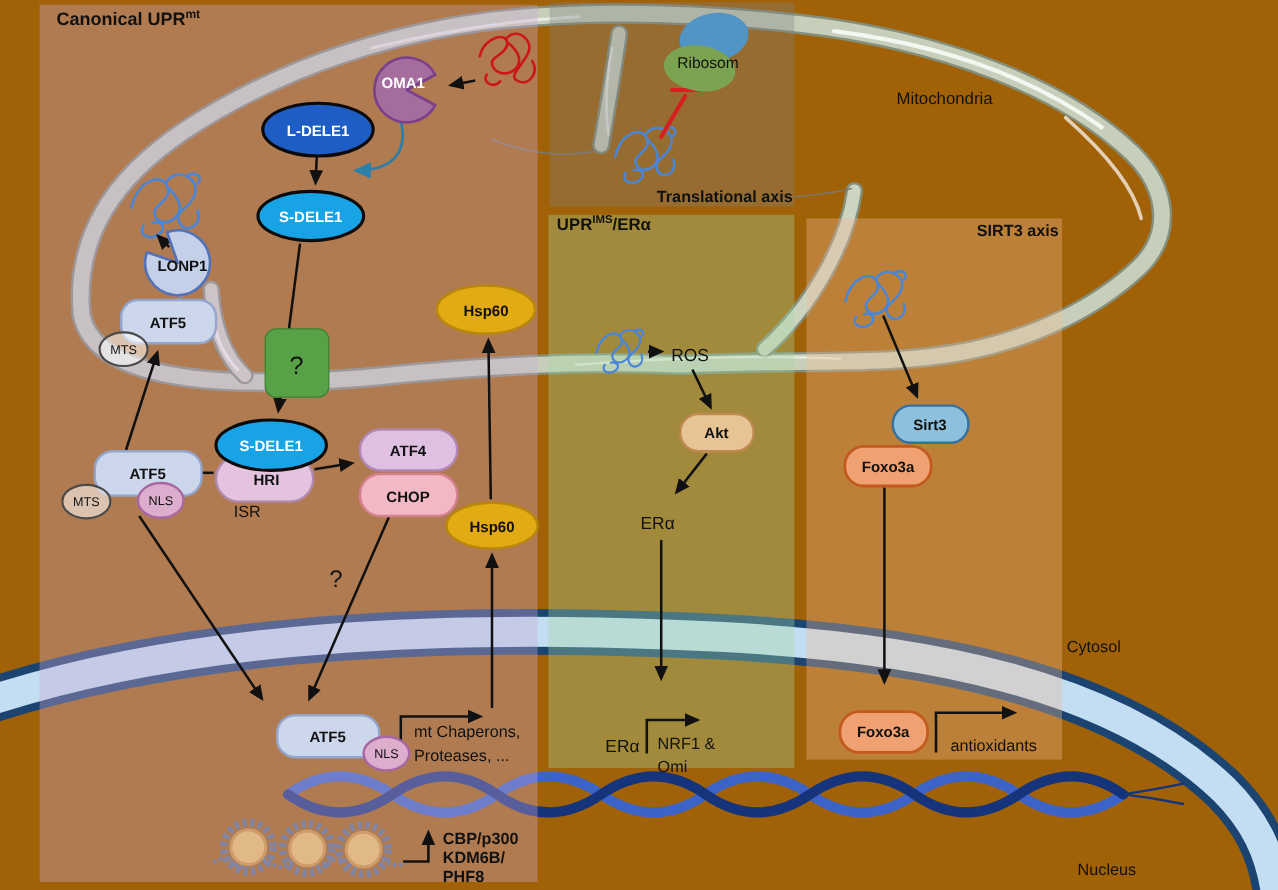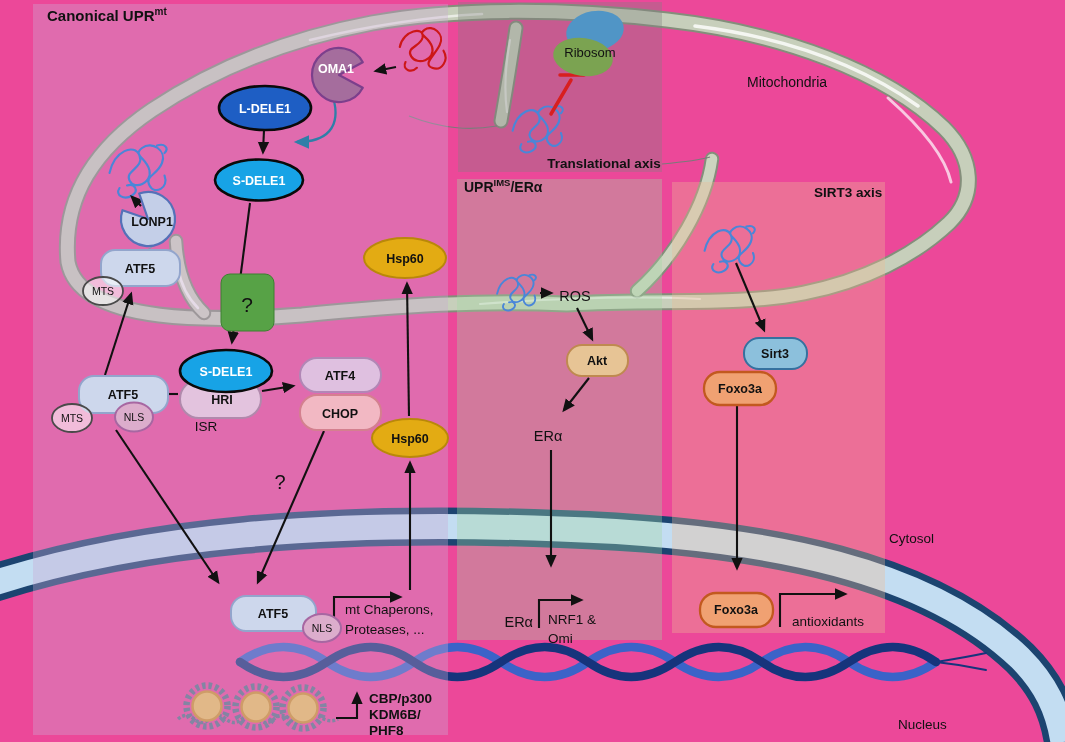--- a/index.html
+++ b/index.html
@@ -1,16 +1,16 @@
 <!DOCTYPE html>
 <html><head>
 <meta charset="utf-8">
 <style>
   html,body{margin:0;padding:0;background:#fff;}
-  .stage{position:relative;width:1065px;height:742px;background:#ec4899;overflow:hidden;}
+  .stage{position:relative;width:1065px;height:742px;background:#a16207;overflow:hidden;}
   svg{display:block;}
   text{font-family:"Liberation Sans","DejaVu Sans",sans-serif;fill:#111;}
   .b{font-weight:bold;}
   .w{fill:#fff;}
   .reg{font-size:13.5px;font-weight:bold;}
   .lab{font-size:13.5px;}
   .node{font-size:12.5px;font-weight:bold;}
   .small{font-size:10.5px;}
 </style>
 </head>

